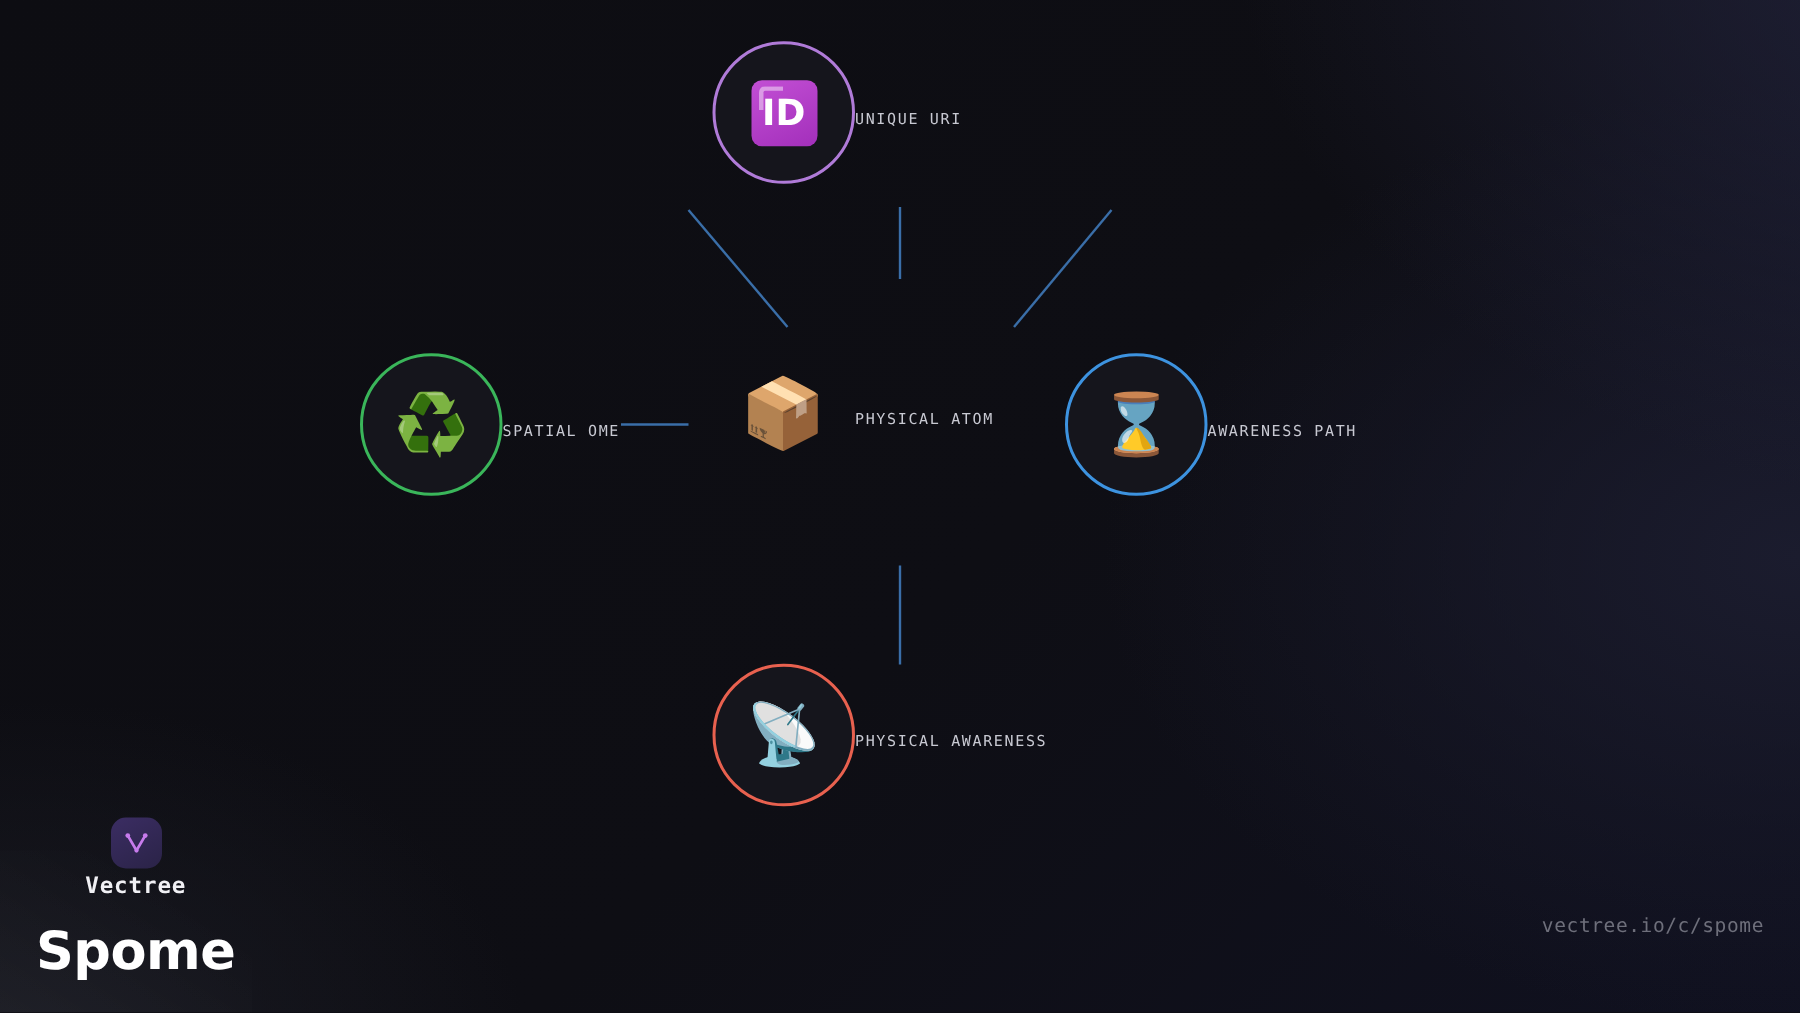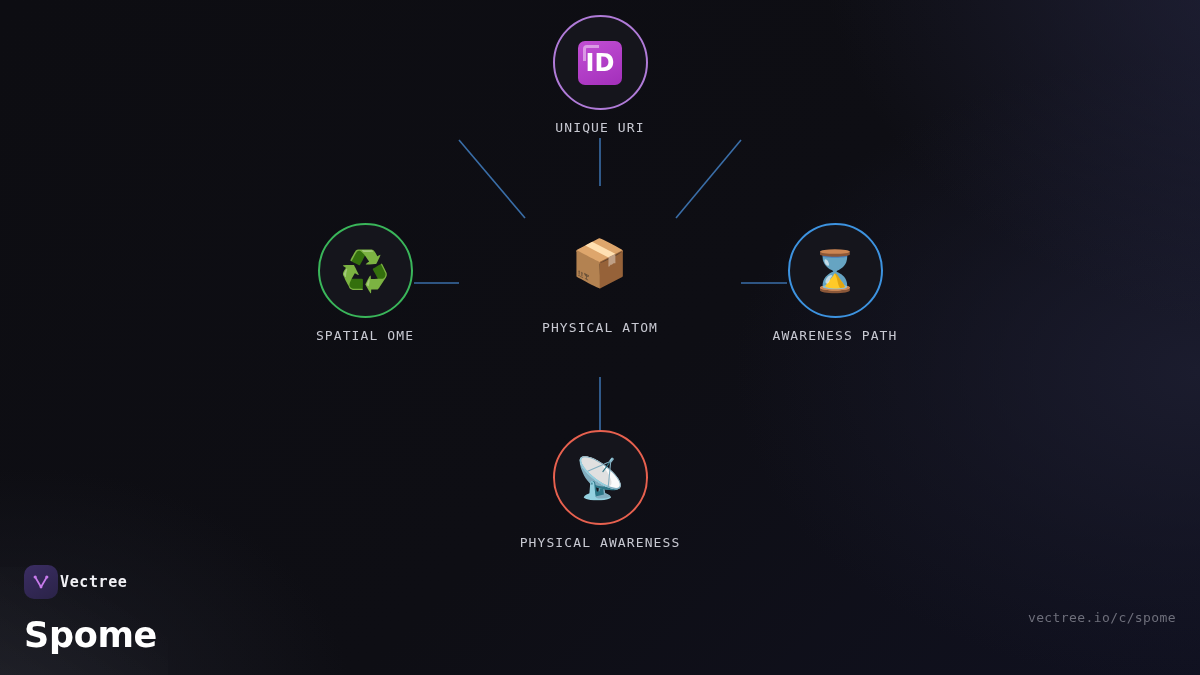--- a/index.html
+++ b/index.html
@@ -29,40 +29,40 @@
     background:linear-gradient(to top right, rgba(255,255,255,0.030), rgba(255,255,255,0.0) 72%);
     pointer-events:none;
   }
 
   
   #edges { position:absolute; inset:0; width:1200px; height:675px; }
 
   
   .node {
     position:absolute;
-    display:flex; flex-direction:column;
+    display:flex; flex-direction:row;
     align-items:center;
     transform:translate(-50%, -50%);
     width:250px;
   }
   .ring {
     width:95px; height:95px;
     border-radius:50%;
     border:2px solid #888;
     background:#15151c;
     display:flex; align-items:center; justify-content:center;
     font-size:40px; line-height:1;
   }
   .ring.no-ring {
     border:none; background:transparent; width:95px; height:95px;
     font-size:46px;
   }
   .node-label {
     margin-top:10px;
-    font-size:13px;
+    font-size:10px;
     letter-spacing:1.1px;
     color:#c8c9d2;
     white-space:nowrap;
     text-align:center;
   }
 
   
   .id-tile {
     width:44px; height:44px; border-radius:7px;
     background:linear-gradient(155deg,#c24fd4 0%, #a32fbb 100%);
@@ -73,21 +73,21 @@
   }
   .id-tile::after{
     content:""; position:absolute; left:5px; top:4px;
     width:13px; height:13px; border-top:3px solid rgba(255,255,255,.45);
     border-left:3px solid rgba(255,255,255,.45); border-radius:4px 0 0 0;
   }
   .emoji { font-family:"DejaVu Sans","Liberation Sans",sans-serif; }
 
   
   #footer-brand { position:absolute; left:24px; bottom:20px; }
-  .brand-row { display:flex; align-items:center; gap:2px; }
+  .brand-row { display:flex; align-items:center; gap:2px;flex-direction:column; }
   .brand-mark {
     width:34px; height:34px; border-radius:10px;
     background:linear-gradient(150deg,#3b2d63 0%, #2a2347 100%);
     display:flex; align-items:center; justify-content:center;
   }
   .brand-name {
     font-size:15px; font-weight:bold; color:#f0f0f4; letter-spacing:0.6px;
   }
   .page-title {
     margin-top:16px;

